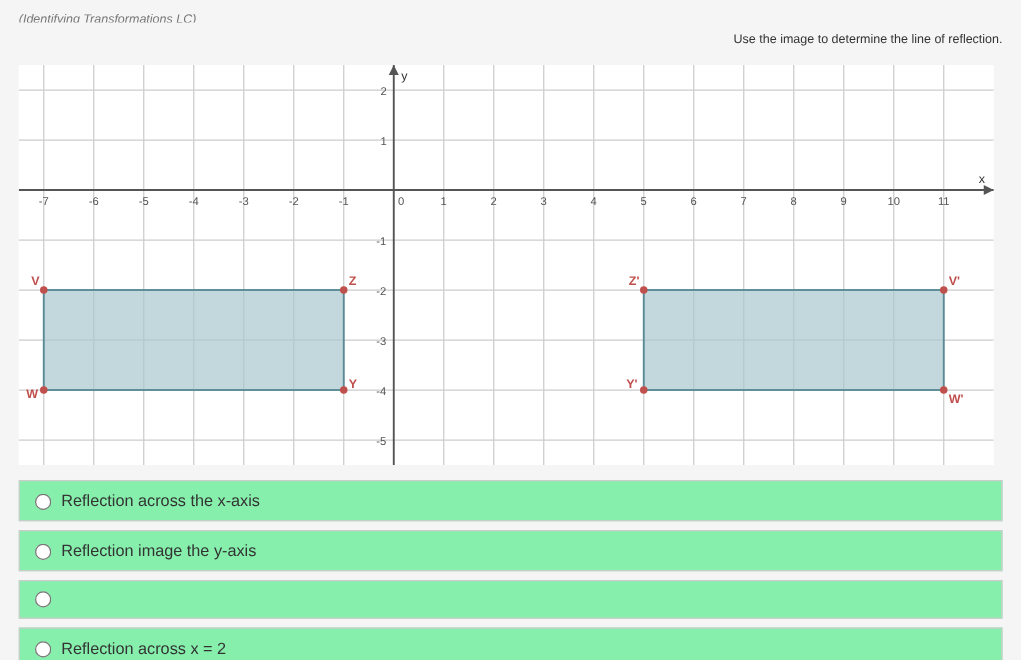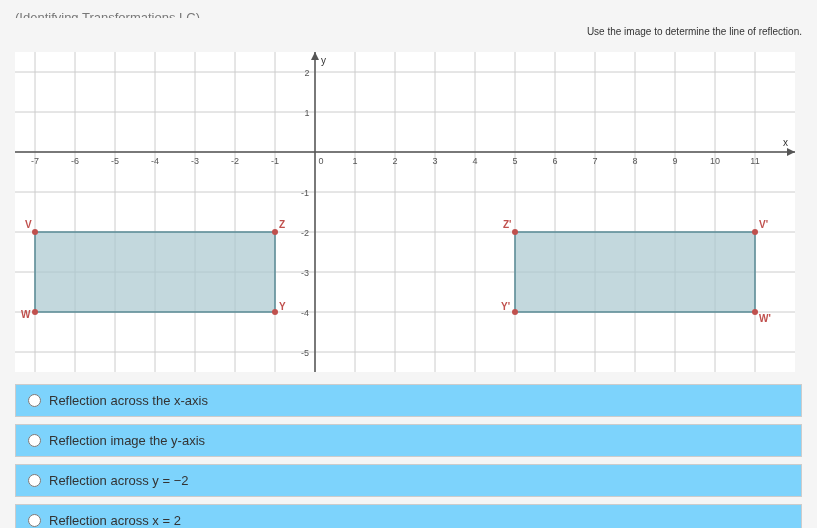--- a/index.html
+++ b/index.html
@@ -23,31 +23,31 @@
   svg { display: block; }
   .grid-line { stroke: #ccc; stroke-width: 1; }
   .axis-line { stroke: #555; stroke-width: 1.5; }
   .tick-label { font-size: 9px; fill: #555; text-anchor: middle; font-family: Arial; }
   .shape { fill: #a9c8cf; fill-opacity: 0.7; stroke: #5a8a95; stroke-width: 1.5; }
   .vertex { fill: #c0504d; }
   .vlabel { font-size: 10px; fill: #c0504d; font-family: Arial; font-weight: bold; }
   .axis-label { font-size: 10px; fill: #333; font-family: Arial; }
   .options { display: flex; flex-direction: column; gap: 7px; }
   .option {
-    background: #7dd3fc;
+    background: #86efac;
     border: 1px solid #ccc;
     padding: 8px 12px;
     display: flex;
-    align-items: center;
+    align-items: flex-end;
     gap: 8px;
     cursor: pointer;
     font-size: 13px;
   }
   .option input[type="radio"] { cursor: pointer; }
-  .top-cut { font-size: 13px; color: #777; height: 8px; overflow: hidden; }
+  .top-cut { font-size: 10px; color: #777; height: 8px; overflow: hidden; font-style: italic; }
 </style>
 </head>
 <body>
 
 <div class="top-cut">(Identifying Transformations LC)</div>
 
 <p class="question-text">Use the image to determine the line of reflection.</p>
 
 <div class="chart-wrap">
 <svg width="780" height="320" viewBox="0 0 780 320">
@@ -149,19 +149,18 @@
   <label class="option">
     <input type="radio" name="ans" style="">
     <span>Reflection across the x-axis</span>
   </label>
   <label class="option">
     <input type="radio" name="ans" style="">
     <span>Reflection image the y-axis</span>
   </label>
   <label class="option">
     <input type="radio" name="ans" style="">
-    <span>Reflection across y = −2</span>
   </label>
   <label class="option">
     <input type="radio" name="ans" style="">
     <span>Reflection across x = 2</span>
   </label>
 </div>
 
 </body></html>

